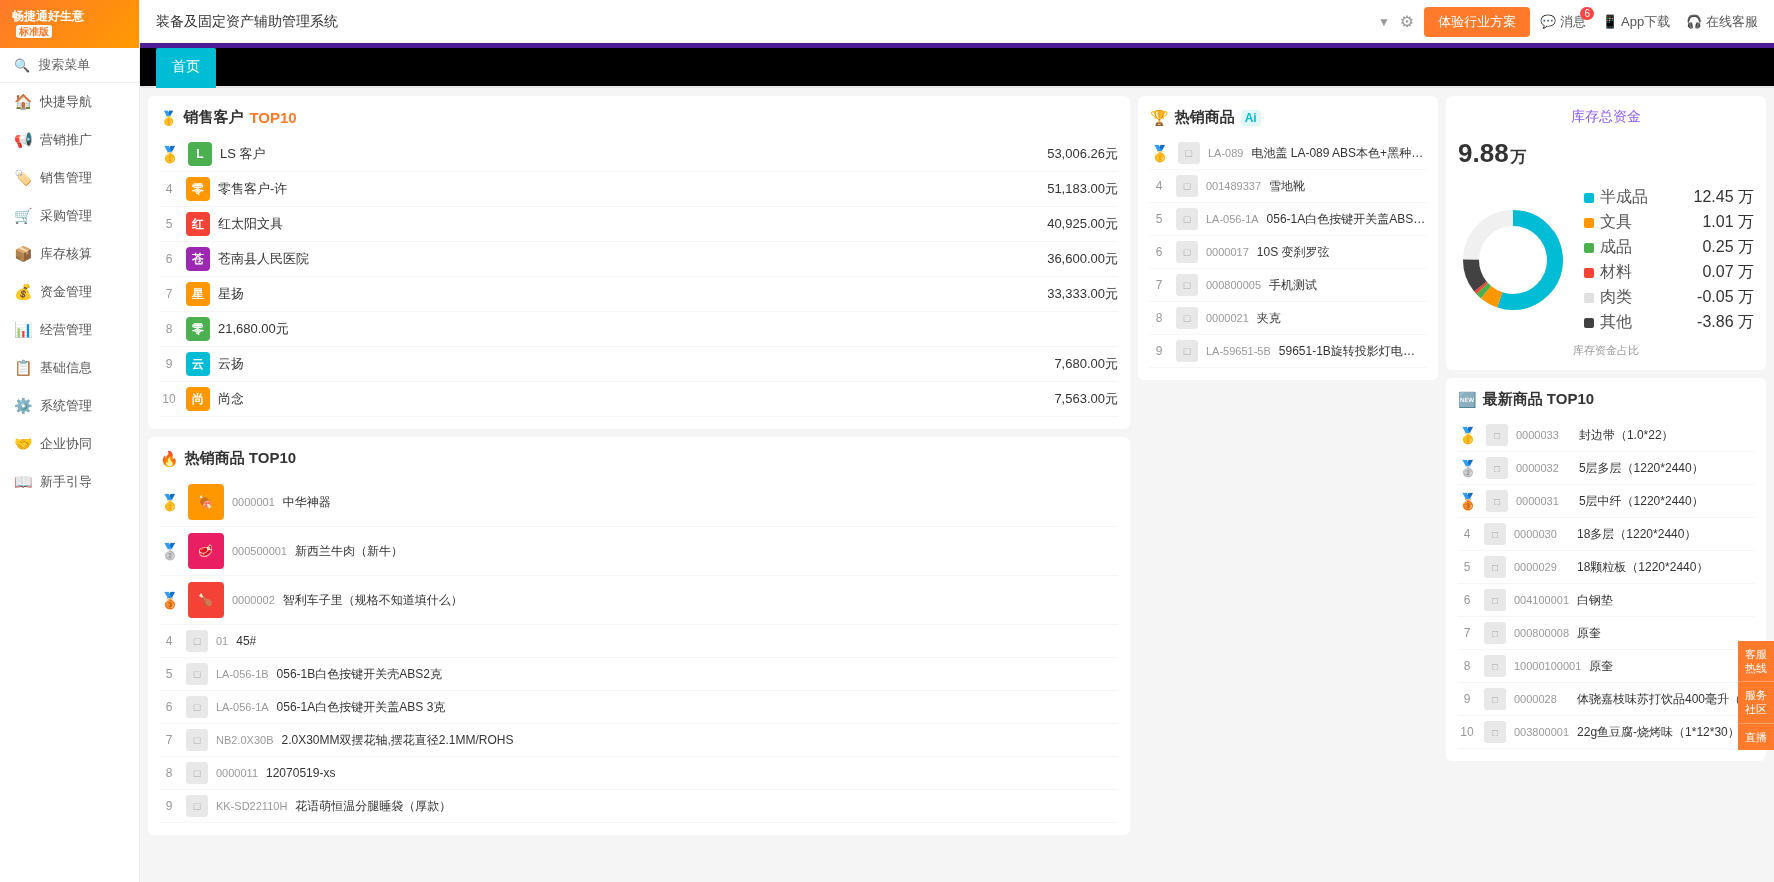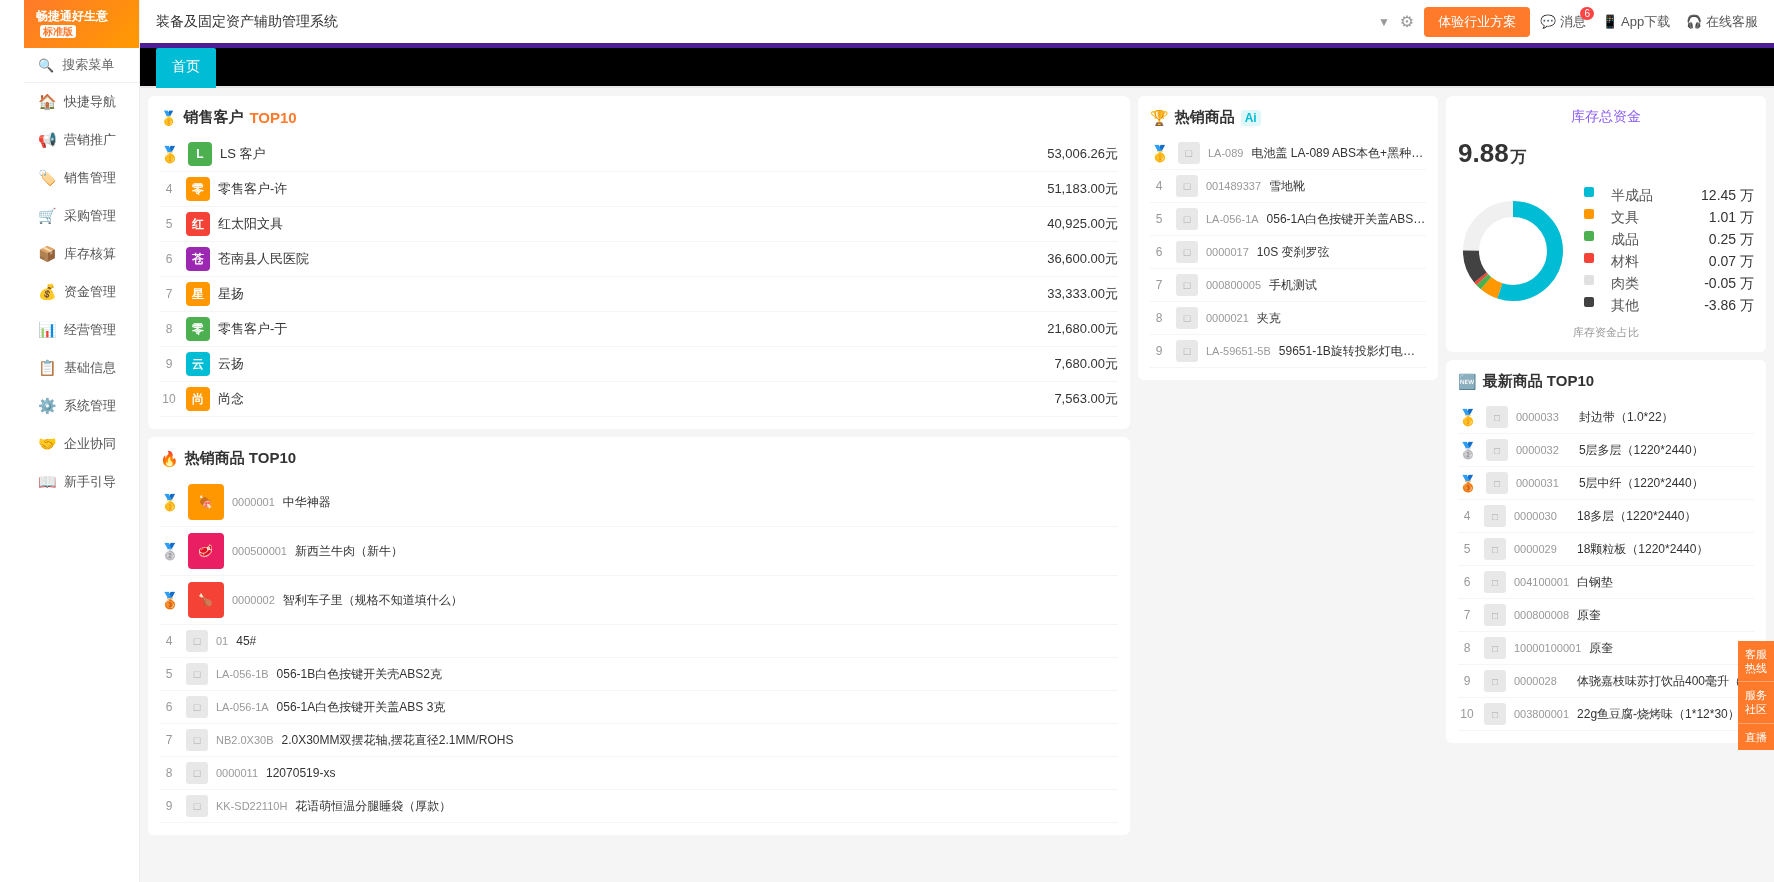--- a/index.html
+++ b/index.html
@@ -7,21 +7,20 @@
 
     
     .sidebar {
       width: 140px;
       background: #fff;
       height: 100%;
       display: flex;
       flex-direction: column;
       border-right: 1px solid #eee;
       flex-shrink: 0;
-      padding-left: 24px;
     }
     .sidebar-logo {
       background: linear-gradient(135deg, #ff7a2b, #ff9a00);
       padding: 10px 12px;
       color: #fff;
       font-size: 13px;
       font-weight: bold;
       height: 48px;
       display: flex;
       align-items: center;
@@ -185,21 +184,21 @@
     
     .inventory-card { background: #fff; border-radius: 6px; padding: 12px; }
     .inventory-title { font-size: 14px; color: #8b5cf6; margin-bottom: 12px; text-align: center; }
     .inventory-total { font-size: 15px; color: #333; margin-bottom: 16px; }
     .inventory-total span { font-size: 26px; font-weight: bold; color: #333; }
     .inventory-total .unit { font-size: 16px; color: #333; margin-left: 2px; }
 
     
     .donut-area { display: flex; align-items: center; gap: 16px; margin: 8px 0; }
     .donut-legend { flex: 1; }
-    .legend-item { display: flex; gap: 17px; padding: 2px 0; font-size: 14px; }
+    .legend-item { display: flex; align-items: center; gap: 6px; padding: 2px 0; font-size: 16px; }
     .legend-dot { width: 10px; height: 10px; border-radius: 2px; flex-shrink: 0; }
     .legend-name { flex: 1; color: #555; }
     .legend-val { color: #333; font-weight: 500; }
     .inventory-footer { font-size: 11px; color: #999; text-align: center; margin-top: 4px; }
 
     
     .donut-svg { flex-shrink: 0; }
 
     
     .latest-row {
@@ -398,21 +397,20 @@
         </div>
         <div class="cust-row">
           <span class="rank-num">7</span>
           <div class="rank-badge" style="background:#ff9800">星</div>
           <span class="cust-name">星扬</span>
           <span class="cust-amount">33,333.00元</span>
         </div>
         <div class="cust-row">
           <span class="rank-num">8</span>
           <div class="rank-badge" style="background:#4caf50">零</div>
-          <span class="cust-name">零售客户-于</span>
           <span class="cust-amount">21,680.00元</span>
         </div>
         <div class="cust-row">
           <span class="rank-num">9</span>
           <div class="rank-badge" style="background:#00bcd4">云</div>
           <span class="cust-name">云扬</span>
           <span class="cust-amount">7,680.00元</span>
         </div>
         <div class="cust-row">
           <span class="rank-num">10</span>

